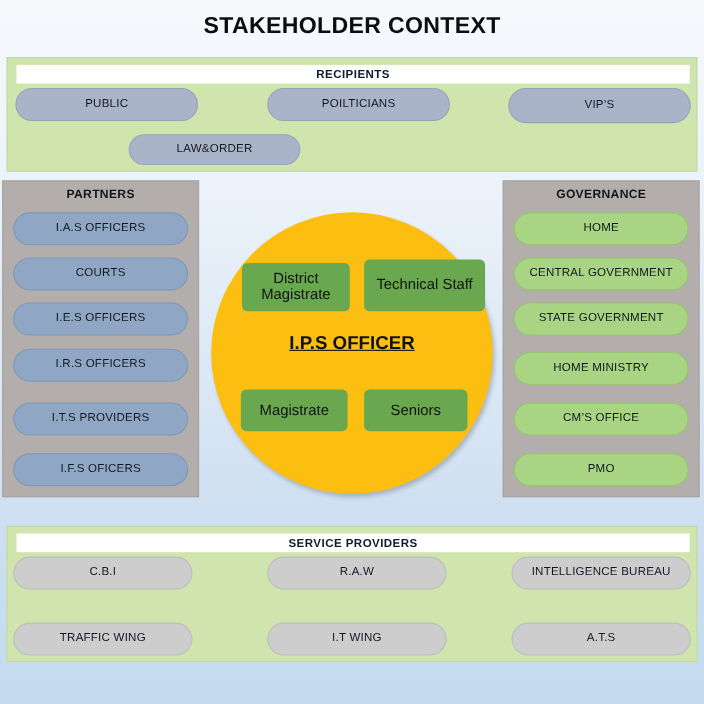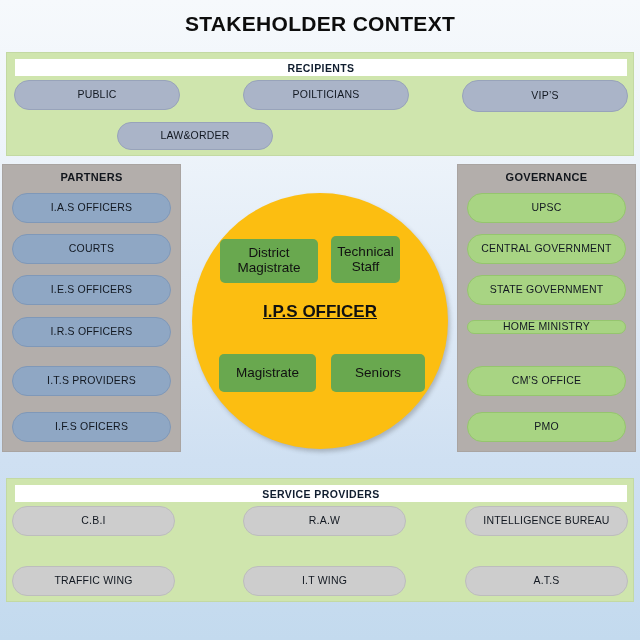--- a/index.html
+++ b/index.html
@@ -159,31 +159,31 @@
   <div class="pill pill-steel" style="left:12px; top:234px; width:159px; height:30px;">COURTS</div>
   <div class="pill pill-steel" style="left:12px; top:275px; width:159px; height:30px;">I.E.S OFFICERS</div>
   <div class="pill pill-steel" style="left:12px; top:317px; width:159px; height:30px;">I.R.S OFFICERS</div>
   <div class="pill pill-steel" style="left:12px; top:366px; width:159px; height:30px;">I.T.S PROVIDERS</div>
   <div class="pill pill-steel" style="left:12px; top:412px; width:159px; height:30px;">I.F.S OFICERS</div>
 
   <div class="side-panel" style="left:457px; top:164px; width:179px; height:288px;">
     <div class="panel-title" style="top:6px;">GOVERNANCE</div>
   </div>
 
-  <div class="pill pill-green" style="left:467px; top:193px; width:159px; height:30px;">UPSC</div>
+  <div class="pill pill-green" style="left:467px; top:193px; width:159px; height:30px;">HOME</div>
   <div class="pill pill-green" style="left:467px; top:234px; width:159px; height:30px;">CENTRAL GOVERNMENT</div>
   <div class="pill pill-green" style="left:467px; top:275px; width:159px; height:30px;">STATE GOVERNMENT</div>
-  <div class="pill pill-green" style="left:467px; top:320px; width:159px; height:14px;">HOME MINISTRY</div>
+  <div class="pill pill-green" style="left:467px; top:320px; width:159px; height:30px;">HOME MINISTRY</div>
   <div class="pill pill-green" style="left:467px; top:366px; width:159px; height:30px;">CM’S OFFICE</div>
   <div class="pill pill-green" style="left:467px; top:412px; width:159px; height:30px;">PMO</div>
 
   <div class="circle" style="left:192px; top:193px; width:256px; height:256px;"></div>
 
   <div class="box-green" style="left:220px; top:239px; width:98px; height:44px;">District Magistrate</div>
-  <div class="box-green" style="left:331px; top:236px; width:69px; height:47px;">Technical Staff</div>
+  <div class="box-green" style="left:331px; top:236px; width:110px; height:47px;">Technical Staff</div>
 
   <div class="core-label" style="left:192px; top:302px; width:256px;">I.P.S OFFICER</div>
 
   <div class="box-green" style="left:219px; top:354px; width:97px; height:38px;">Magistrate</div>
   <div class="box-green" style="left:331px; top:354px; width:94px; height:38px;">Seniors</div>
 
   <div class="band" style="left:6px; top:478px; width:628px; height:124px;">
     <div class="band-header" style="width:612px;">SERVICE PROVIDERS</div>
   </div>
 

